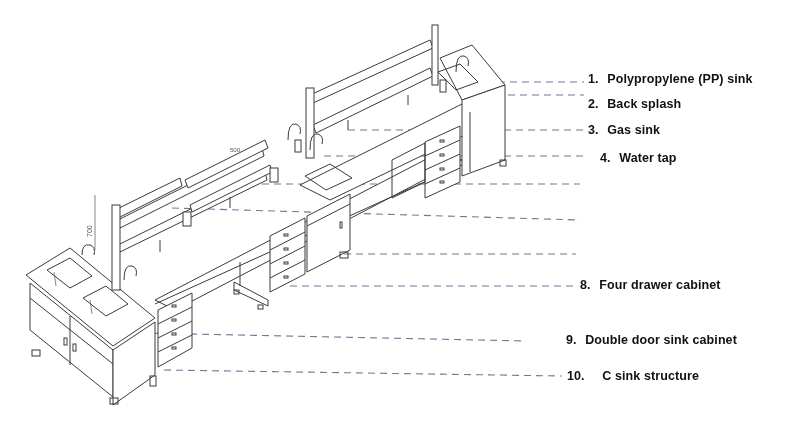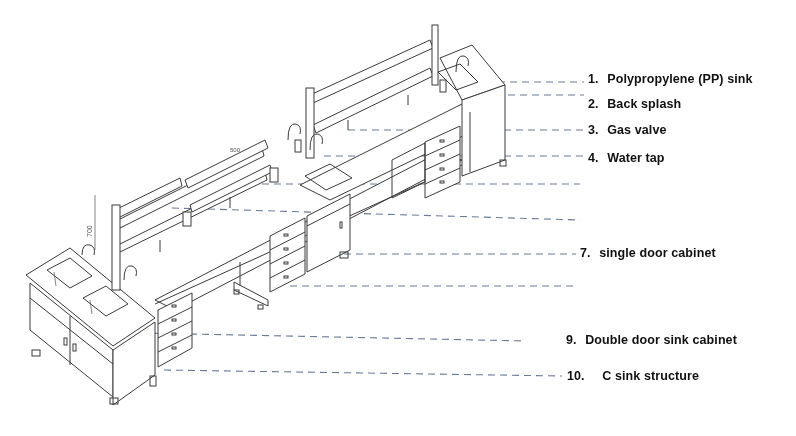--- a/index.html
+++ b/index.html
@@ -159,29 +159,29 @@
   <div class="label" style="left:588px;top:72px;">
     <span class="num">1.</span>
     <span>Polypropylene (PP) sink</span>
   </div>
   <div class="label" style="left:588px;top:97px;">
     <span class="num">2.</span>
     <span>Back splash</span>
   </div>
   <div class="label" style="left:588px;top:123px;">
     <span class="num">3.</span>
-    <span>Gas valve</span>
+    <span>Gas sink</span>
   </div>
-  <div class="label" style="left:588px;top:151px;">
+  <div class="label" style="left:600px;top:151px;">
     <span class="num">4.</span>
     <span>Water tap</span>
   </div>
-  <div class="label wavy" style="left:580px;top:246px;">
-    <span class="num">7.</span>
-    <span>single door cabinet</span>
+  <div class="label" style="left:580px;top:278px;">
+    <span class="num">8.</span>
+    <span>Four drawer cabinet</span>
   </div>
   <div class="label" style="left:530px;top:333px;margin-left:36px;">
     <span class="num">9.</span>
     <span>Double door sink cabinet</span>
   </div>
   <div class="label" style="left:567px;top:369px;">
     <span class="num" style="margin-right:14px;margin-top:24px;">10.</span>
     <span>C sink structure</span>
   </div>
 </div>

